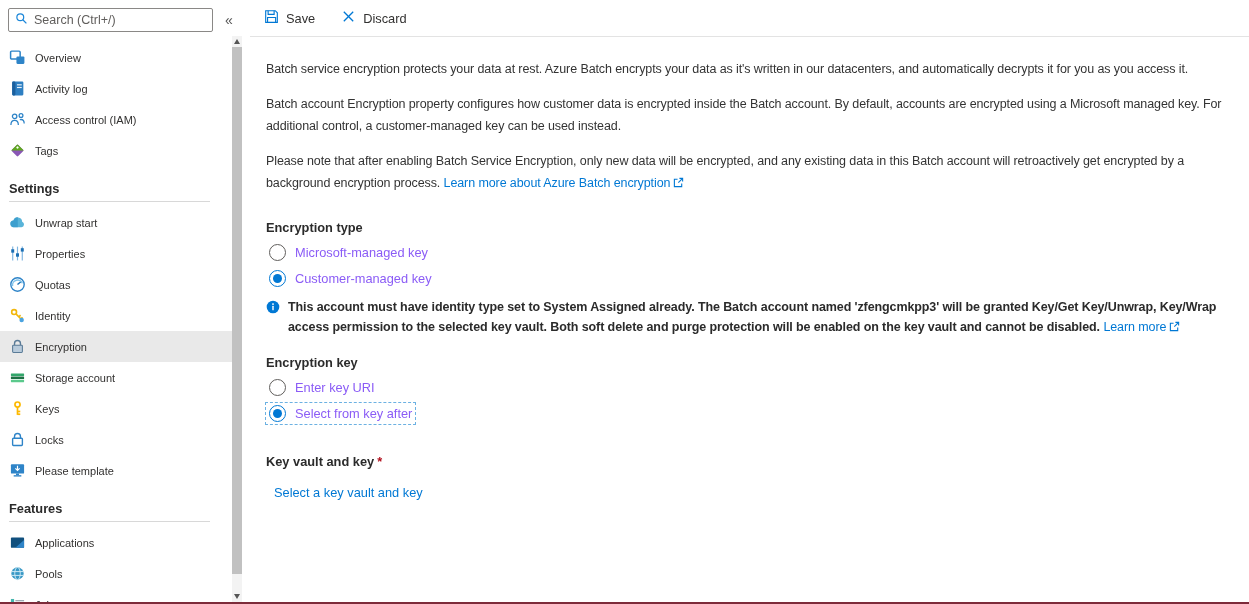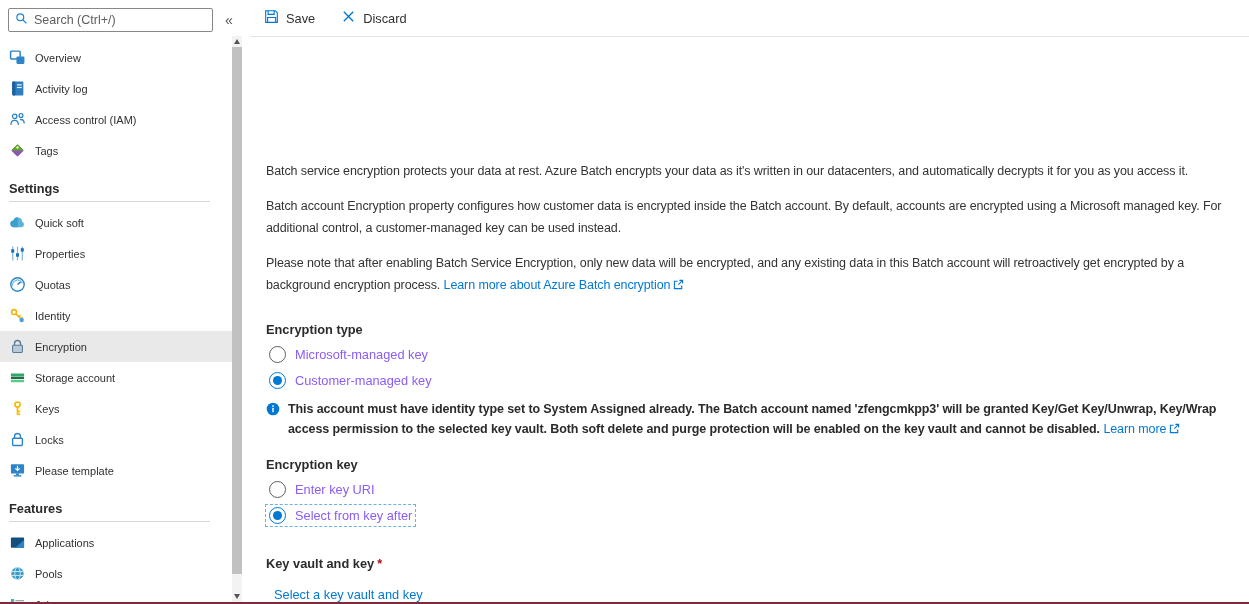--- a/index.html
+++ b/index.html
@@ -31,21 +31,21 @@
 
   
   .sb-track { position:absolute; right:8px; top:36px; bottom:0; width:10px; background:#f3f3f3; }
   .sb-thumb { position:absolute; left:0; width:10px; top:11px; bottom:28px; background:#c1c1c1; }
   .sb-arrow { position:absolute; left:0; width:10px; height:11px; display:flex; align-items:center; justify-content:center; background:#f3f3f3; cursor:pointer; }
   .sb-arrow.up { top:0; } .sb-arrow.down { bottom:0; }
   .tri-up { width:0; height:0; border-left:3.5px solid transparent; border-right:3.5px solid transparent; border-bottom:5px solid #555; }
   .tri-down { width:0; height:0; border-left:3.5px solid transparent; border-right:3.5px solid transparent; border-top:5px solid #555; }
 
   
-  .main { flex:1; min-width:0; display:flex; flex-direction:column;justify-content:space-between; }
+  .main { flex:1; min-width:0; display:flex; flex-direction:column; }
   .toolbar { height:37px; flex:none; display:flex; align-items:center; gap:26px; padding-left:14px;
     border-bottom:1px solid #e3e3e3; }
   .tb-btn { display:flex; align-items:center; gap:7px; cursor:pointer; color:#323130; font-size:12.8px; }
   .tb-btn svg { width:15px; height:15px; }
 
   .content { padding:21px 4px 0 16px; }
   .para { margin:0 0 13px 0; line-height:22px; font-size:12.5px; letter-spacing:-0.1px; color:#333; }
   .link { color:#0078d4; cursor:pointer; }
   .ext-icon { display:inline-block; vertical-align:-1px; margin-left:3px; }
   .ext-icon svg { width:11px; height:11px; }
@@ -138,21 +138,21 @@
       <div class="nav-section-header">Settings</div>
       <div class="nav-divider"></div>
 
       <div class="nav-item">
         <span class="nav-icon">
             <svg viewBox="0 0 16 16">
               <path d="M4.6 12.4a3.1 3.1 0 0 1-.4-6.2 4.2 4.2 0 0 1 8.2 1 2.7 2.7 0 0 1-.6 5.2z" fill="#59b4d9"></path>
               <path d="M4.6 12.4a3.1 3.1 0 0 1-.4-6.2 4.2 4.2 0 0 1 4.1-3.4v9.6z" fill="#3498c9" opacity="0.75"></path>
             </svg>
           </span>
-        <span class="nav-label">Quick soft</span>
+        <span class="nav-label">Unwrap start</span>
       </div>
       <div class="nav-item">
         <span class="nav-icon">
             <svg viewBox="0 0 16 16">
               <g stroke="#7fb5e0" stroke-width="1.1">
                 <line x1="3.5" y1="1.5" x2="3.5" y2="14.5"></line>
                 <line x1="8" y1="1.5" x2="8" y2="14.5"></line>
                 <line x1="12.5" y1="1.5" x2="12.5" y2="14.5"></line>
               </g>
               <g stroke="#1b6fb4" stroke-width="2.8">

